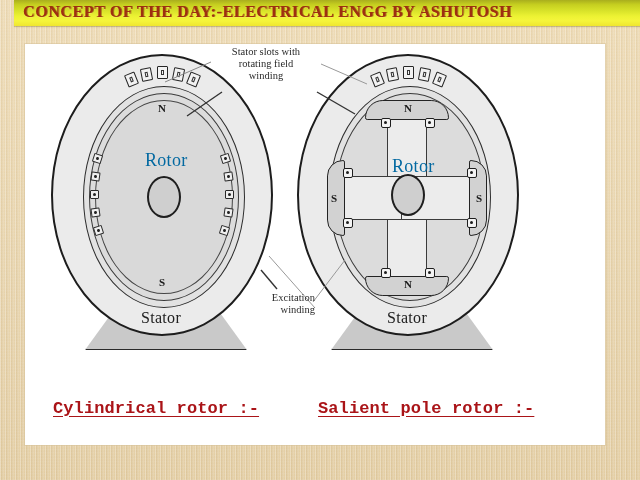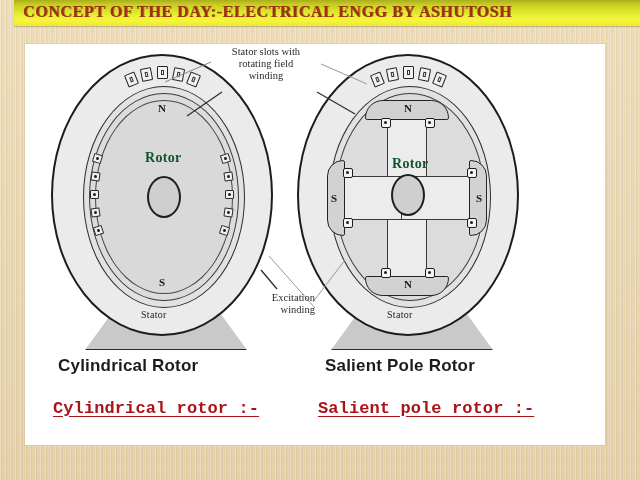--- a/index.html
+++ b/index.html
@@ -175,29 +175,28 @@
     position: absolute;
     font-family: "Liberation Serif", serif;
     font-weight: bold;
     font-size: 11px;
     color: #1a1a1a;
     letter-spacing: 0.5px;
   }
   .rotor-label {
     position: absolute;
     font-family: "Liberation Serif", serif;
-    font-size: 14px;
-    color: #14532d;
+    font-size: 18px;
+    color: #0369a1;
     letter-spacing: 0.3px;
-    font-weight: bold;
   }
   .stator-label {
     position: absolute;
     font-family: "Liberation Serif", serif;
-    font-size: 10px;
+    font-size: 16px;
     color: #222;
     letter-spacing: 0.3px;
   }
 
   
   .slot-coil {
     position: absolute;
     width: 11px;
     height: 13px;
     background: #f2f2f2;
@@ -418,19 +417,17 @@
         <path d="M252,245 L236,226" stroke="#333" stroke-width="1.4" fill="none"></path>
       </svg>
 
       <div class="annot" id="annot-stator-slots">Stator slots with
 rotating field
 winding</div>
       <div class="annot" id="annot-excitation">Excitation
 winding</div>
     </div>
 
-    <div class="caption" id="caption-left">Cylindrical Rotor</div>
-    <div class="caption" id="caption-right">Salient Pole Rotor</div>
 
     <div class="heading-red" id="heading-left">Cylindrical rotor :-</div>
     <div class="heading-red" id="heading-right">Salient pole rotor :-</div>
   </div>
 </div>
 
 </body></html>

